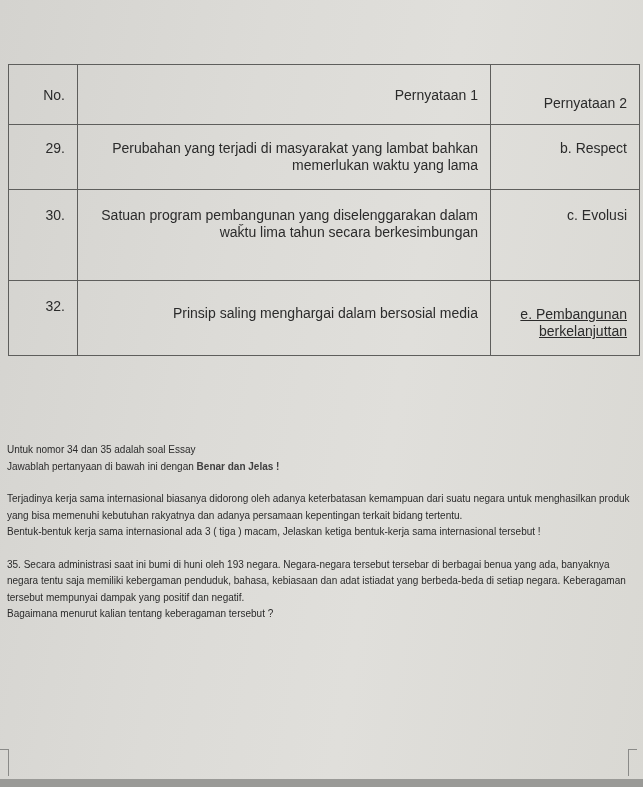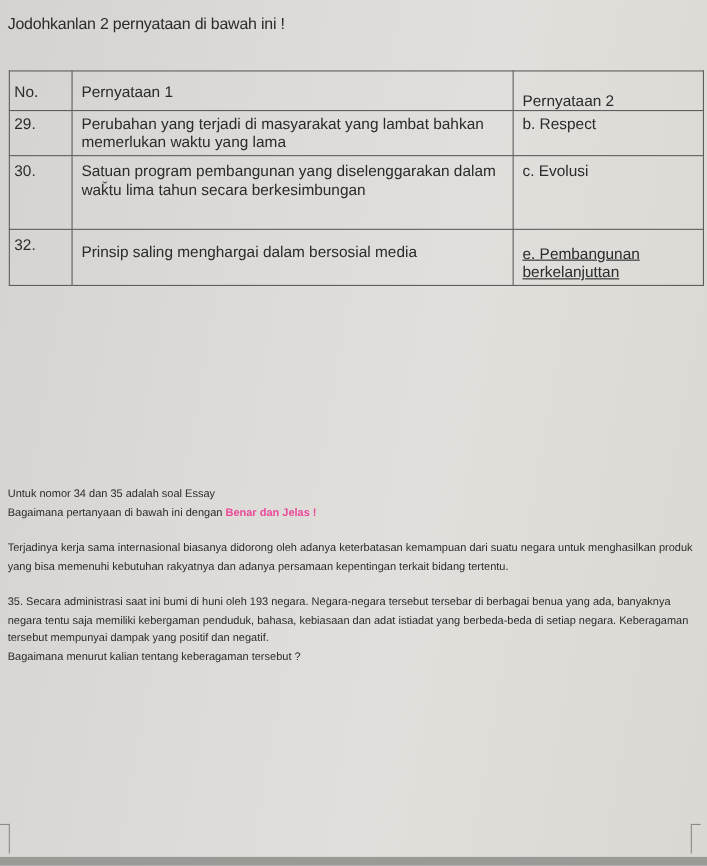--- a/index.html
+++ b/index.html
@@ -9,52 +9,51 @@
     font-family: "Liberation Sans", sans-serif;
     color:#2b2b2b;
   }
   .page { position:absolute; left:0; top:0; width:643px; height:787px; }
   .instr { position:absolute; left:7px; top:14px; font-size:14.5px; letter-spacing:-0.2px; }
   table.match {
     position:absolute; left:8px; top:64px; width:632px;
     border-collapse:collapse; font-size:14px; line-height:17px;
   }
   table.match td, table.match th {
-    border:1px solid #5e5e5c; vertical-align:top; text-align:left; font-weight:normal;
-    padding:0;
+    border:1px solid #5e5e5c; vertical-align:top; text-align:right; font-weight:normal;
+    padding:12px;
   }
   .c-no { width:52px; padding-left:4px !important; }
   .c-p1 { width:392px; padding-left:8px !important; }
   .c-p2 { padding-left:8px !important; }
   tr.hdr td { height:35px; }
   tr.hdr .c-no span, tr.hdr .c-p1 span { display:block; padding-top:10px; }
   tr.hdr .c-p2 span { display:block; padding-top:18px; }
   tr.row td { height:50px; }
   tr.row td .txt { display:block; padding-top:5px; }
   tr.row.r32 .c-p1 .txt { padding-top:12px; }
   tr.row.r32 .c-p2 .txt { padding-top:13px;text-decoration:underline; }
   tr.row.r29 td { height:40px; }
   tr.row.r29 td .txt { padding-top:3px; }
   tr.row.r30 td { height:66px; }
   tr.row.r31 td { height:68px; }
   tr.row.r33 td { height:55px; }
   .essay { position:absolute; left:7px; top:442px; width:630px; font-size:10px; line-height:16.5px; }
   .essay p { margin:0; }
   .gap { height:16px; }
-  .bold { font-weight:bold; color:#ec4899; }
+  .bold { font-weight:bold; color:#404040; }
   .corner { position:absolute; width:8px; height:26px; border-top:1px solid #8a8a88; }
   .corner.l { left:0; top:749px; border-right:1px solid #8a8a88; }
   .corner.r { right:6px; top:749px; border-left:1px solid #8a8a88; }
   .bottom-shadow { position:absolute; left:0; right:0; bottom:0; height:8px; background:#9a9a97; }
 </style>
 </head>
 <body>
 
 <div class="page">
-  <div class="instr">Jodohkanlan 2  pernyataan di bawah ini !</div>
 
   <table class="match">
     <tbody>
         <tr class="hdr">
       <td class="c-no">
             <span>No.</span>
           </td>
       <td class="c-p1">
             <span>Pernyataan 1</span>
           </td>
@@ -93,23 +92,24 @@
           </td>
       <td class="c-p2">
             <span class="txt">e. Pembangunan berkelanjuttan</span>
           </td>
     </tr>
   </tbody>
     </table>
 
   <div class="essay">
     <p>Untuk nomor 34 dan 35 adalah soal Essay</p>
-    <p><span>Bagaimana pertanyaan di bawah ini dengan </span><span class="bold">Benar dan Jelas !</span></p>
+    <p><span>Jawablah pertanyaan di bawah ini dengan </span><span class="bold">Benar dan Jelas !</span></p>
     <div class="gap"></div>
     <p>Terjadinya kerja sama internasional biasanya didorong oleh adanya keterbatasan kemampuan dari suatu negara untuk menghasilkan produk yang bisa memenuhi kebutuhan rakyatnya dan adanya persamaan kepentingan terkait bidang tertentu.</p>
+    <p>Bentuk-bentuk kerja sama internasional ada 3 ( tiga ) macam, Jelaskan ketiga bentuk-kerja sama internasional tersebut !</p>
     <div class="gap"></div>
     <p>35. Secara administrasi saat ini bumi di huni oleh 193 negara. Negara-negara tersebut tersebar di berbagai benua yang ada, banyaknya negara tentu saja memiliki kebergaman penduduk, bahasa, kebiasaan dan adat istiadat yang berbeda-beda di setiap negara. Keberagaman tersebut mempunyai dampak yang positif dan negatif.</p>
     <p>Bagaimana menurut kalian tentang keberagaman tersebut ?</p>
   </div>
 
   <div class="corner l"></div>
   <div class="corner r"></div>
   <div class="bottom-shadow"></div>
 </div>
 

